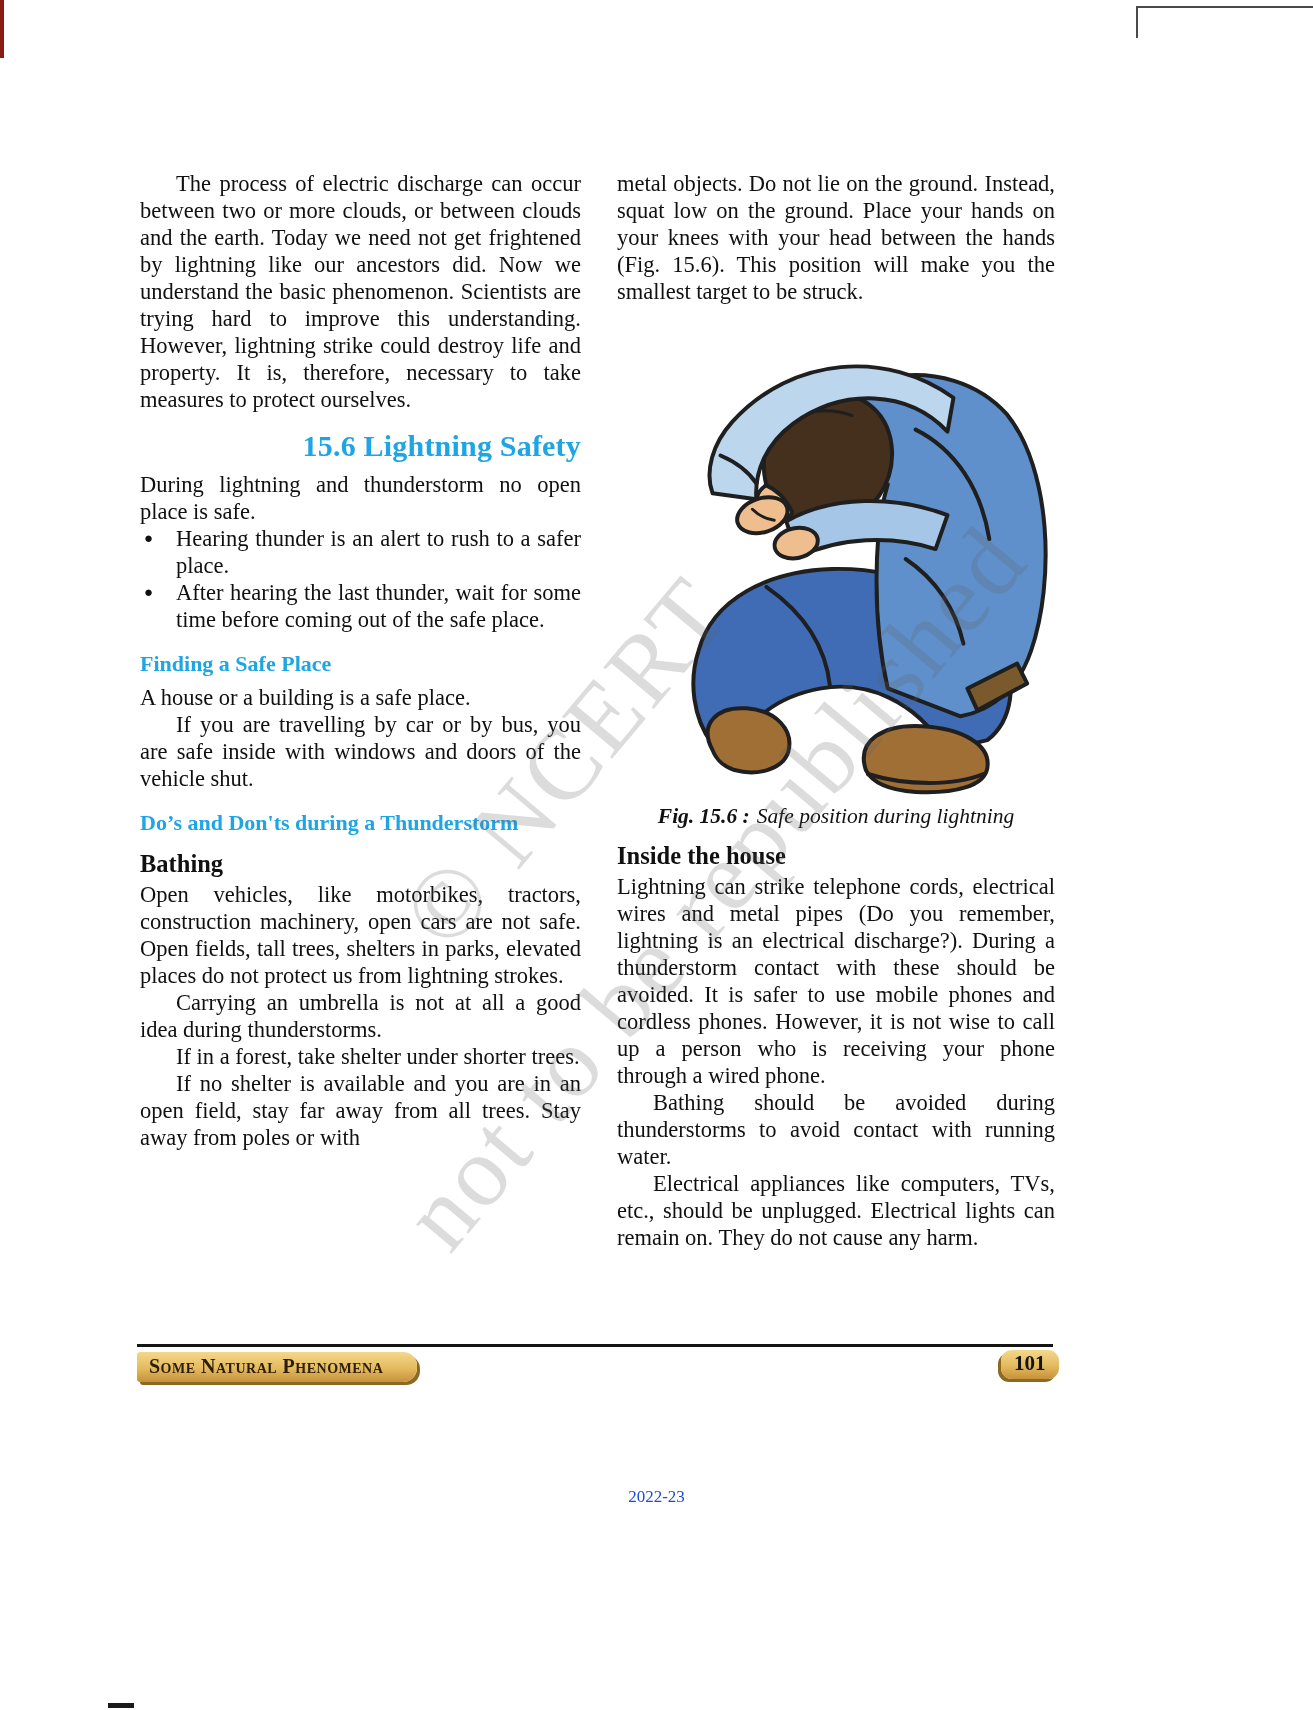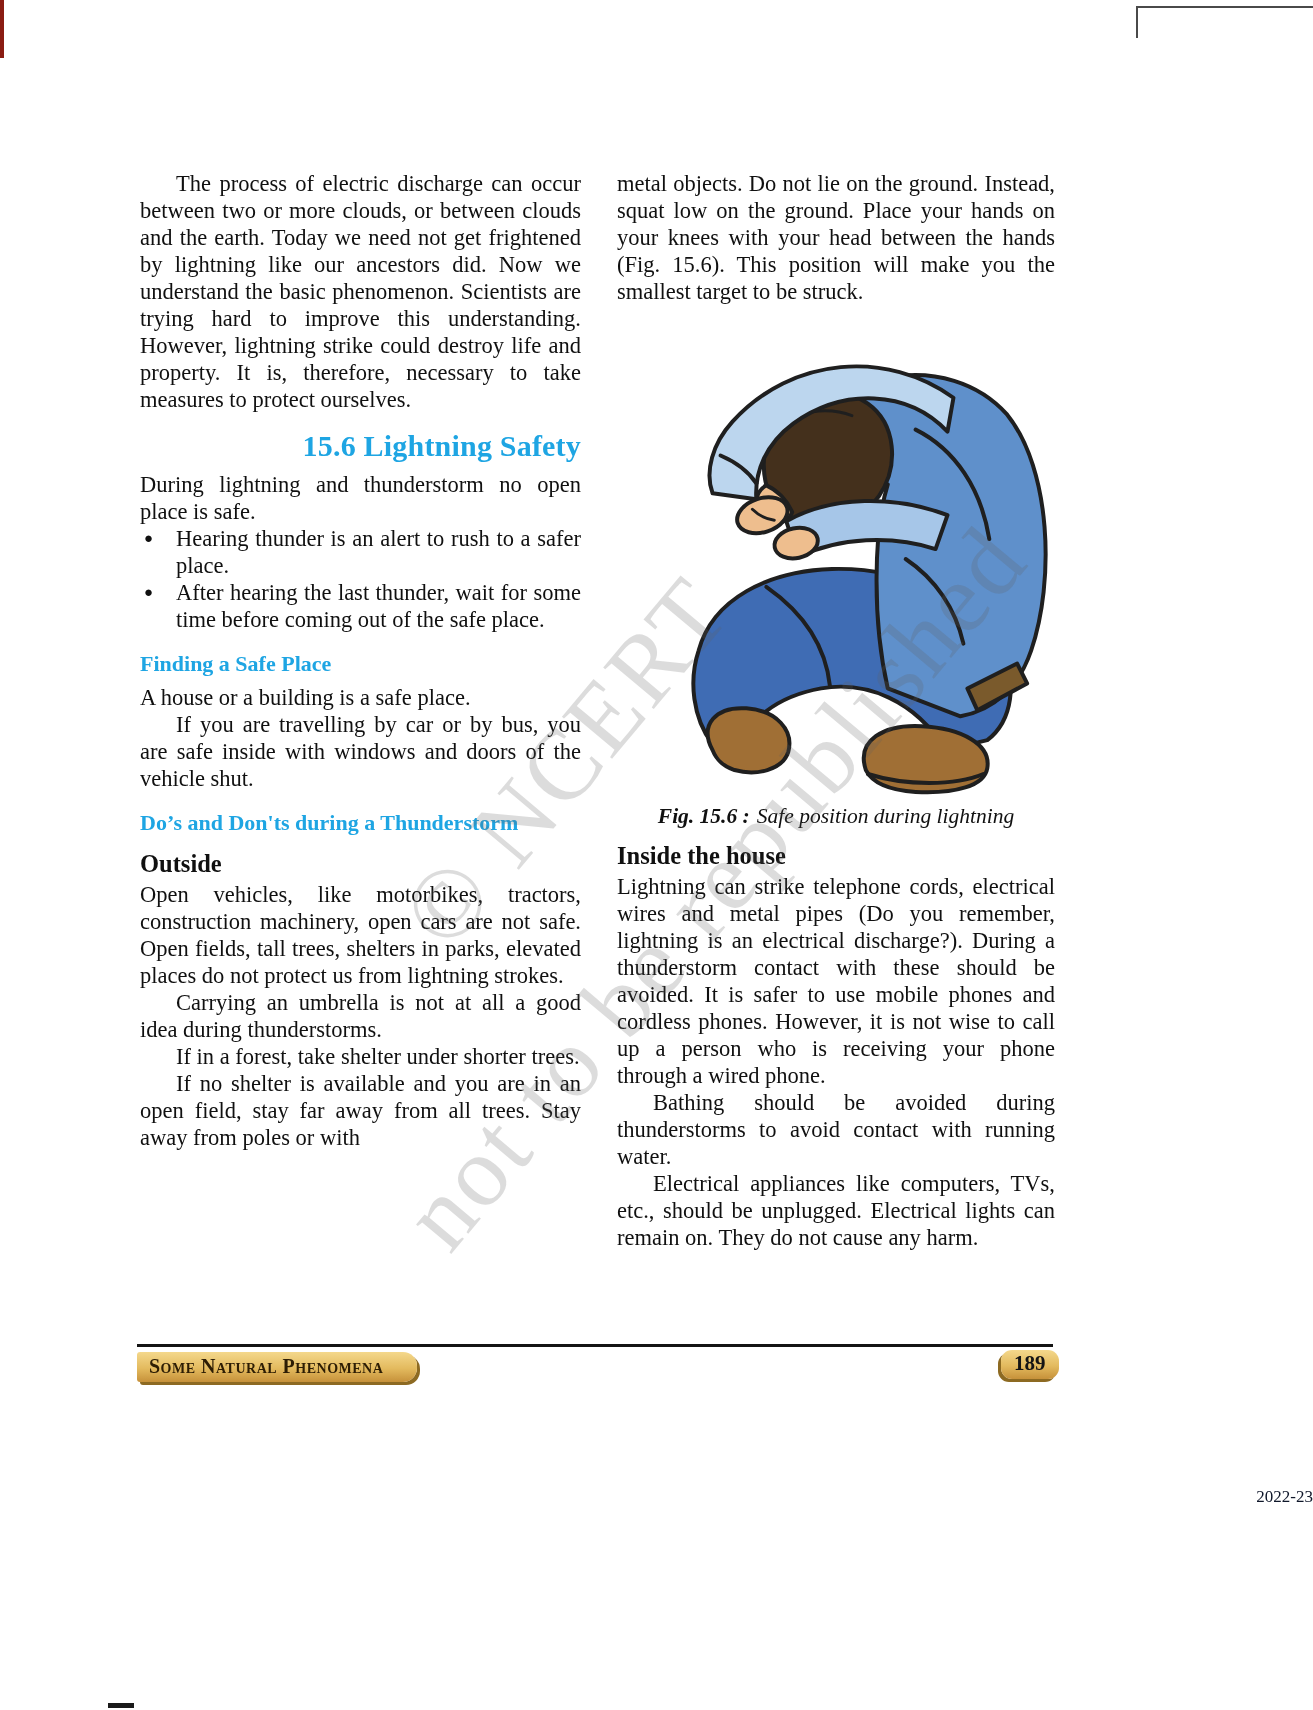--- a/index.html
+++ b/index.html
@@ -67,21 +67,21 @@
     letter-spacing:0.5px;
   }
   .page-badge {
     position:absolute; left:1001px; top:1350px; z-index:3;
     padding:1px 13px 3px;
     background:linear-gradient(180deg,#f4d88c 0%, #e3ba5e 55%, #c6913a 100%);
     border-radius:11px;
     box-shadow:-3px 3px 0 #8d6a22;
     font-weight:bold; font-size:21px; line-height:25px; color:#141414;
   }
-  .year { position:absolute; left:0; top:1487px; width:100%; text-align:right; font-size:17px; color:#0f172a; }
+  .year { position:absolute; left:0; top:1487px; width:100%; text-align:center; font-size:17px; color:#1d4ed8; }
 </style>
 </head>
 <body>
 
 <div class="page">
 
   <div class="mark-spine"></div>
   <div class="mark-tr-v"></div>
   <div class="mark-tr-h"></div>
   <div class="mark-bl"></div>
@@ -101,21 +101,21 @@
       <span class="dot">●</span>
       <span class="btext">After hearing the last thunder, wait for some time before coming out of the safe place.</span>
     </div>
 
     <h3 class="sub">Finding a Safe Place</h3>
     <p>A house or a building is a safe place.</p>
     <p class="indent">If you are travelling by car or by bus, you are safe inside with windows and doors of the vehicle shut.</p>
 
     <h3 class="sub">Do’s and Don'ts during a Thunderstorm</h3>
 
-    <h3 class="plain">Outside</h3>
+    <h3 class="plain">Bathing</h3>
     <p>Open vehicles, like motorbikes, tractors, construction machinery, open cars are not safe. Open fields, tall trees, shelters in parks, elevated places do not protect us from lightning strokes.</p>
     <p class="indent">Carrying an umbrella is not at all a good idea during thunderstorms.</p>
     <p class="indent">If in a forest, take shelter under shorter trees.</p>
     <p class="indent">If no shelter is available and you are in an open field, stay far away from all trees. Stay away from poles or with</p>
   </div>
 
   <div class="col col-right">
     <p>metal objects. Do not lie on the ground. Instead, squat low on the ground. Place your hands on your knees with your head between the hands (Fig. 15.6). This position will make you the smallest target to be struck.</p>
 
     <figure class="fig">
@@ -161,16 +161,16 @@
     <p class="indent">Electrical appliances like computers, TVs, etc., should be unplugged. Electrical lights can remain on. They do not cause any harm.</p>
   </div>
 
   <div class="watermark">
     <div>© NCERT</div>
     <div>not to be republished</div>
   </div>
 
   <div class="footer-rule"></div>
   <div class="chapter-badge">Some Natural Phenomena</div>
-  <div class="page-badge">189</div>
+  <div class="page-badge">101</div>
   <div class="year">2022-23</div>
 
 </div>
 
 </body></html>

